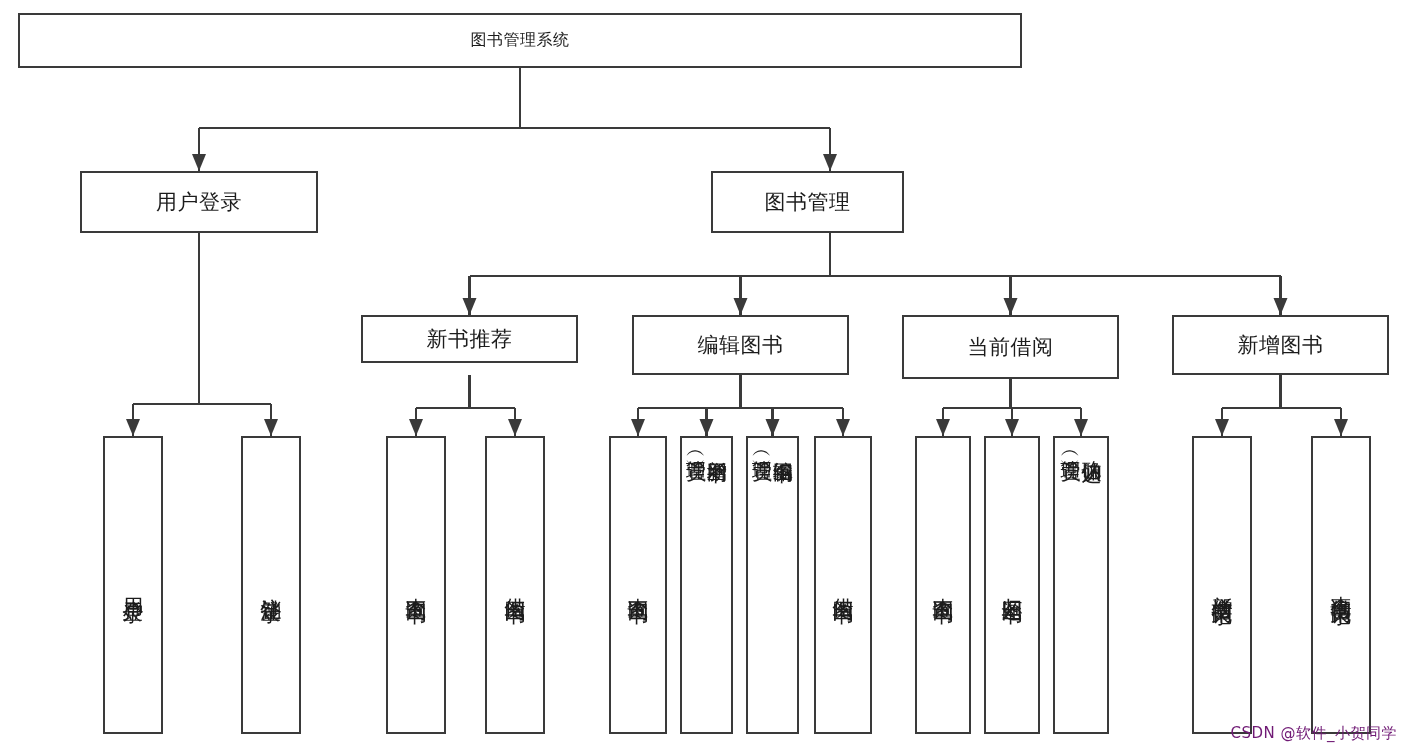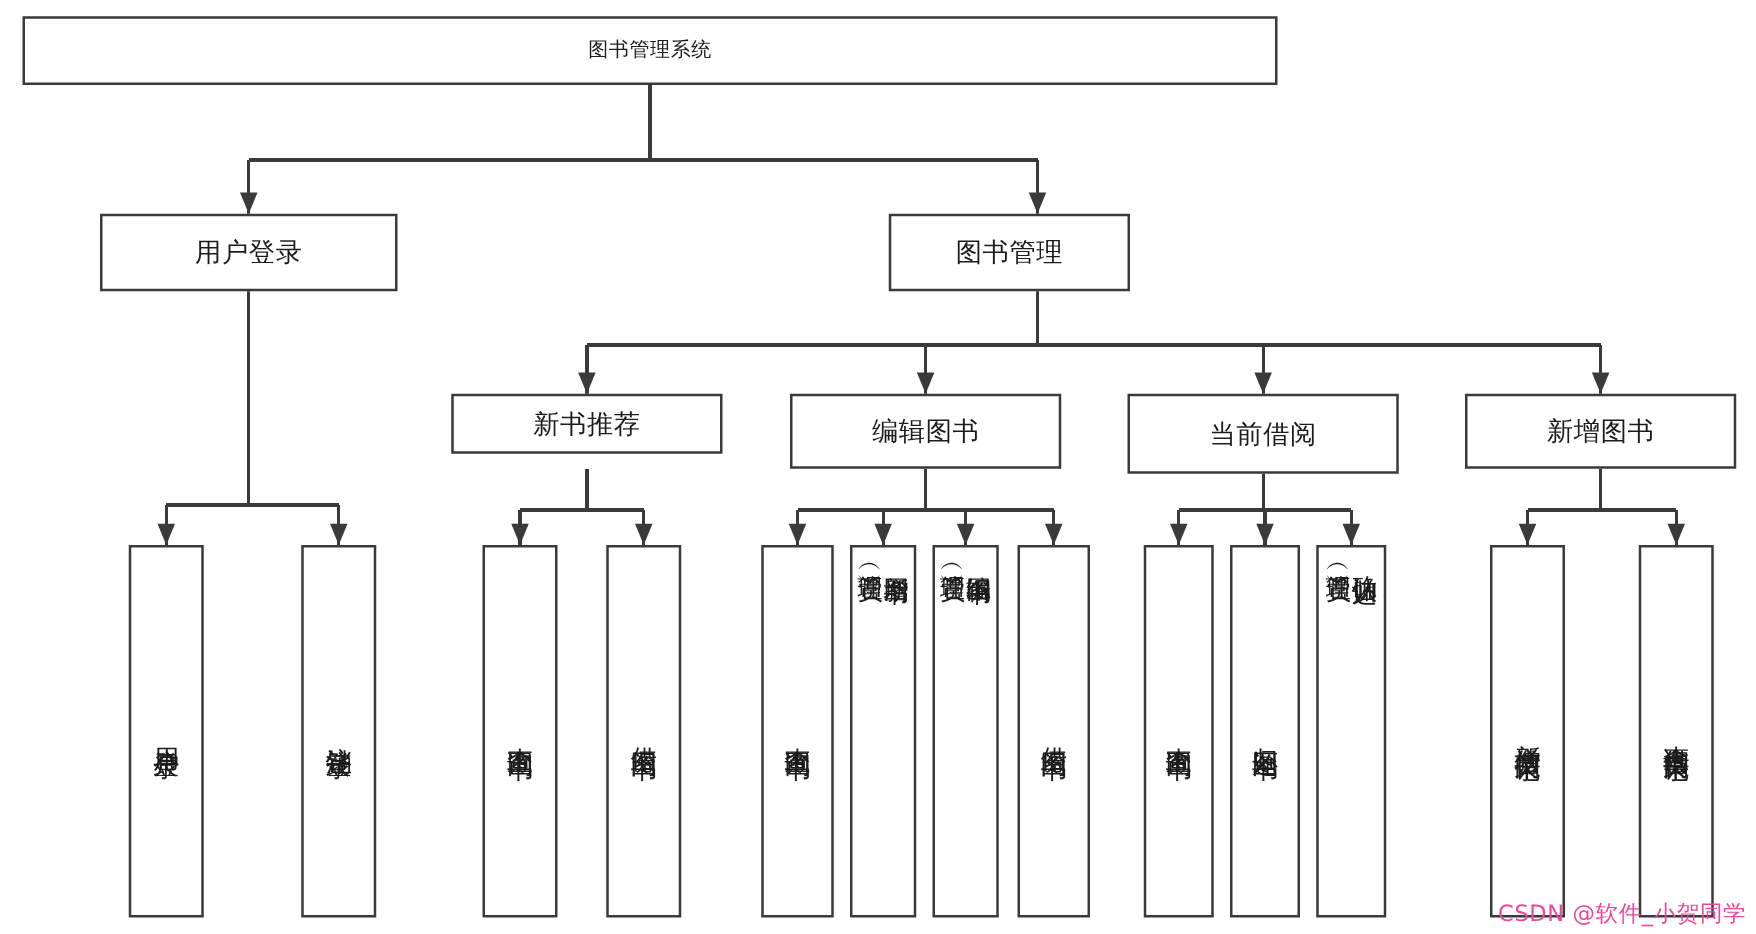--- a/index.html
+++ b/index.html
@@ -68,22 +68,22 @@
   }
   
   .node.vert.centered {
     align-items: center;
     padding-top: 0;
   }
   #watermark {
     position: absolute;
     right: 8px;
     bottom: 4px;
-    font-size: 18px;
-    color: #ec4899;
+    font-size: 15px;
+    color: #701a75;
     letter-spacing: 0.5px;
     white-space: nowrap;
     font-family: "DejaVu Sans", "Liberation Sans", sans-serif;
   }
 </style>
 </head>
 <body>
 
 <div id="diagram-root">
 

